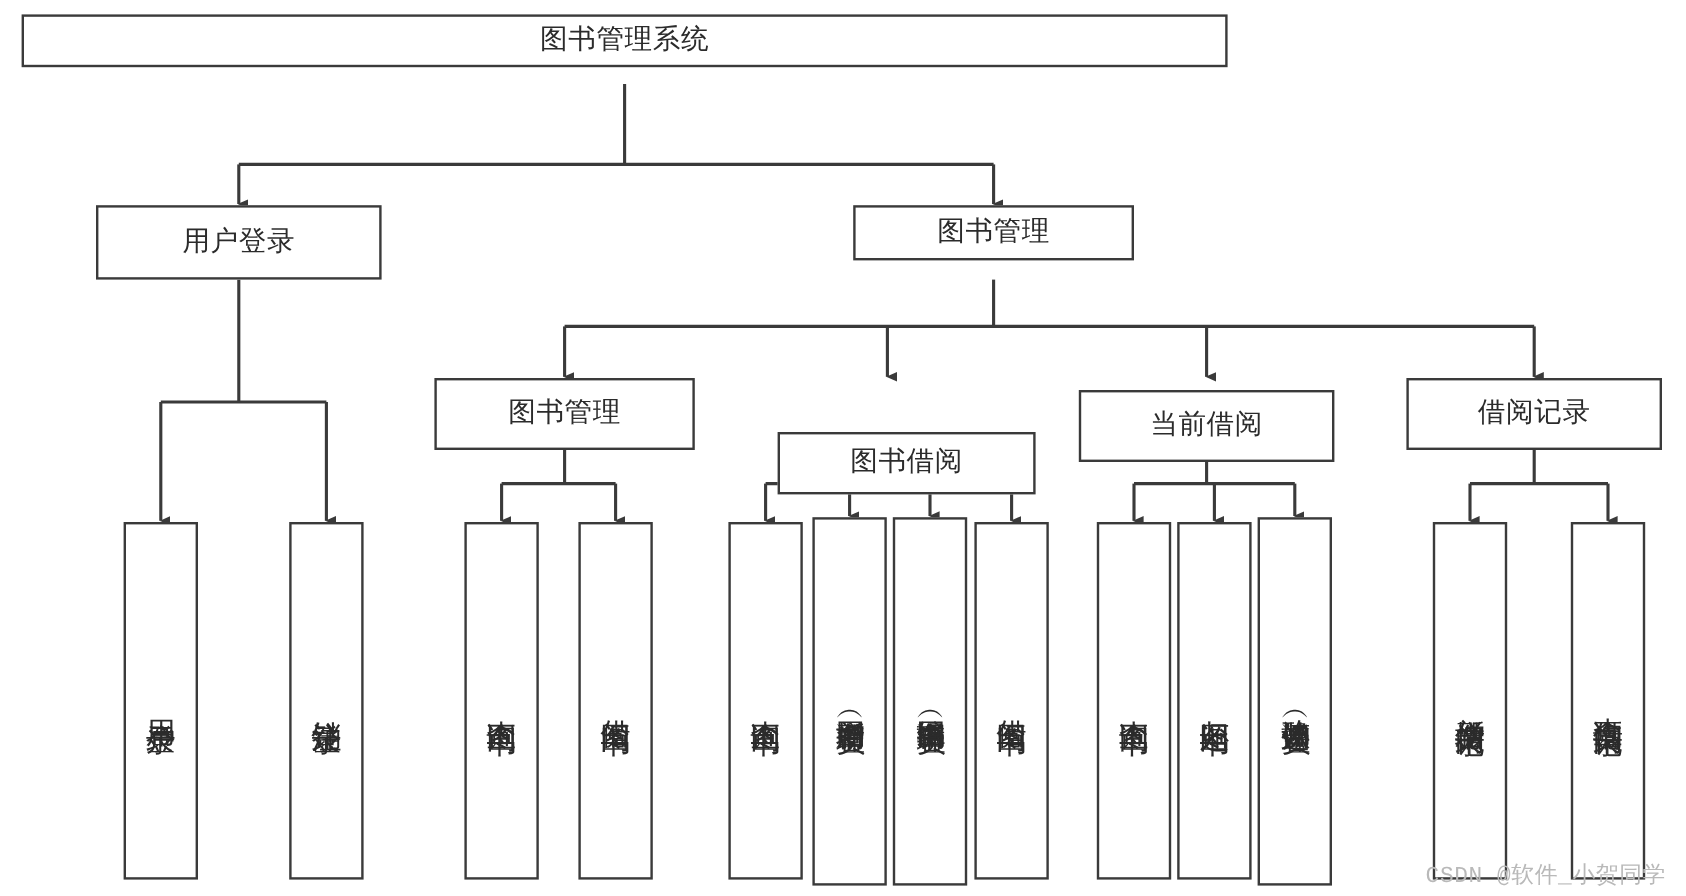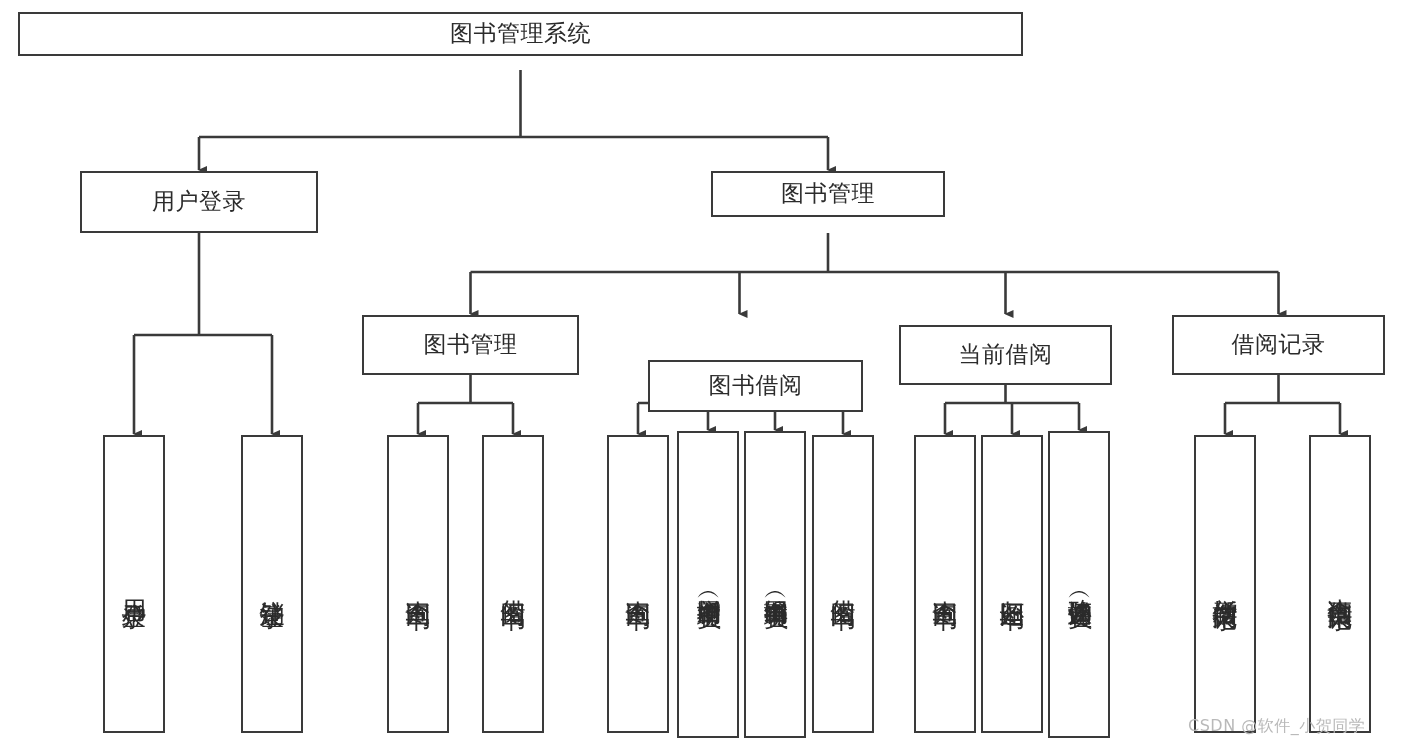--- a/index.html
+++ b/index.html
@@ -57,25 +57,26 @@
     line-height: 1.08;
     letter-spacing: 2px;
     white-space: nowrap;
   }
   .node.vertical.tall .label {
     font-size: 24px;
     letter-spacing: 1px;
   }
   .watermark {
     position: absolute;
-    font-size: 16px;
+    font-size: 19px;
     color: #b9b9b9;
     white-space: nowrap;
     letter-spacing: 0.5px;
     pointer-events: none;
+    font-family: Liberation Mono, monospace;
   }
 </style>
 </head>
 <body>
 
 <div id="diagram-root">
   <svg class="edges" viewBox="0 0 1405 747" xmlns="http://www.w3.org/2000/svg">
     <defs>
       <marker id="arrowhead" markerWidth="9" markerHeight="9" refX="4.2" refY="8" orient="auto" markerUnits="userSpaceOnUse">
         <path d="M0.3,0 L8.1,0 L4.2,9 Z" fill="#3a3a3a"></path>

